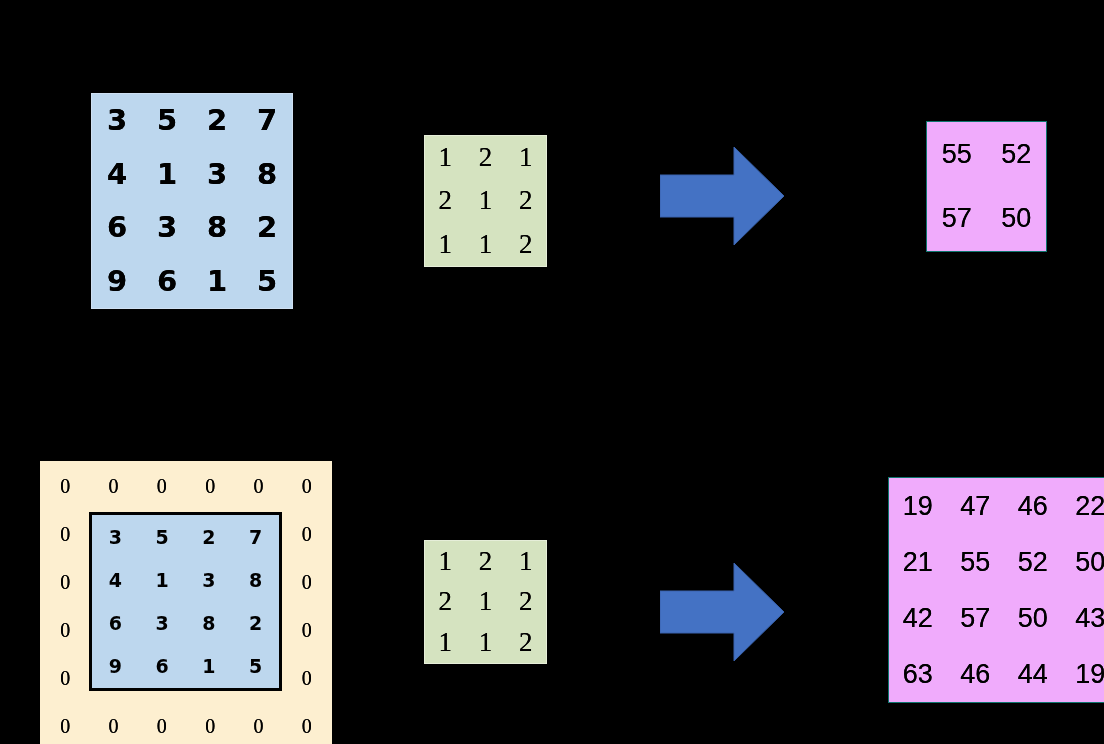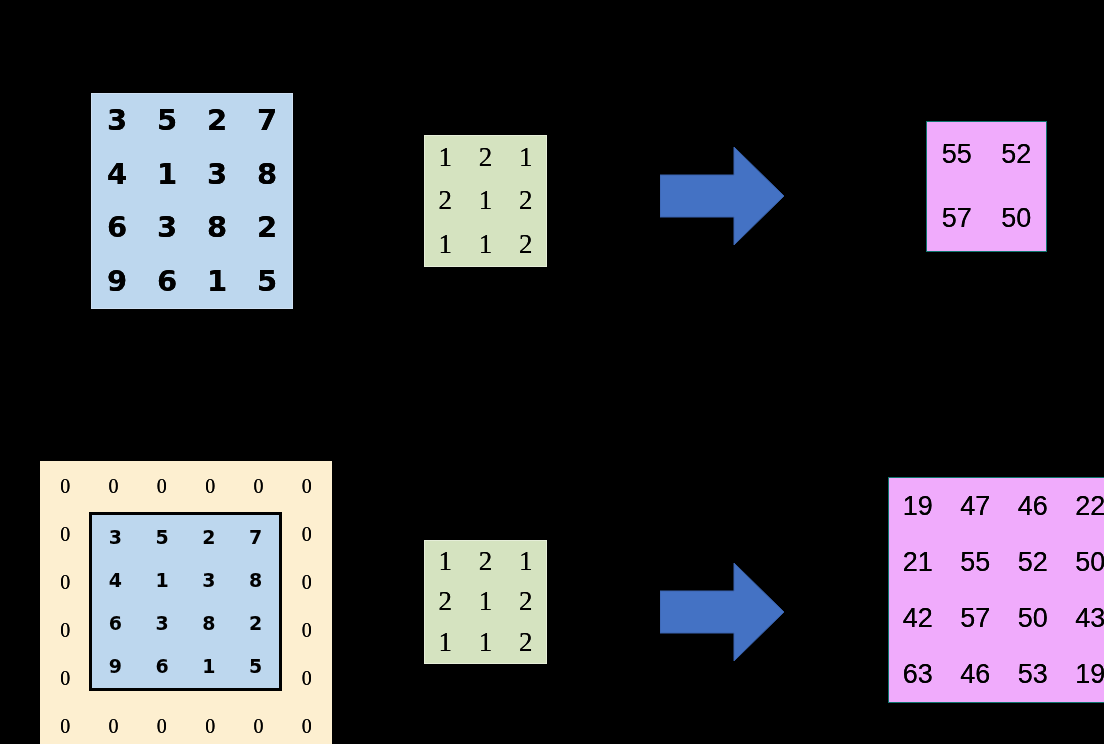--- a/index.html
+++ b/index.html
@@ -255,17 +255,17 @@
       <div class="cell">21</div>
       <div class="cell">55</div>
       <div class="cell">52</div>
       <div class="cell">50</div>
       <div class="cell">42</div>
       <div class="cell">57</div>
       <div class="cell">50</div>
       <div class="cell">43</div>
       <div class="cell">63</div>
       <div class="cell">46</div>
-      <div class="cell">53</div>
+      <div class="cell">44</div>
       <div class="cell">19</div>
     </div>
 
 </div>
 
 </body></html>

